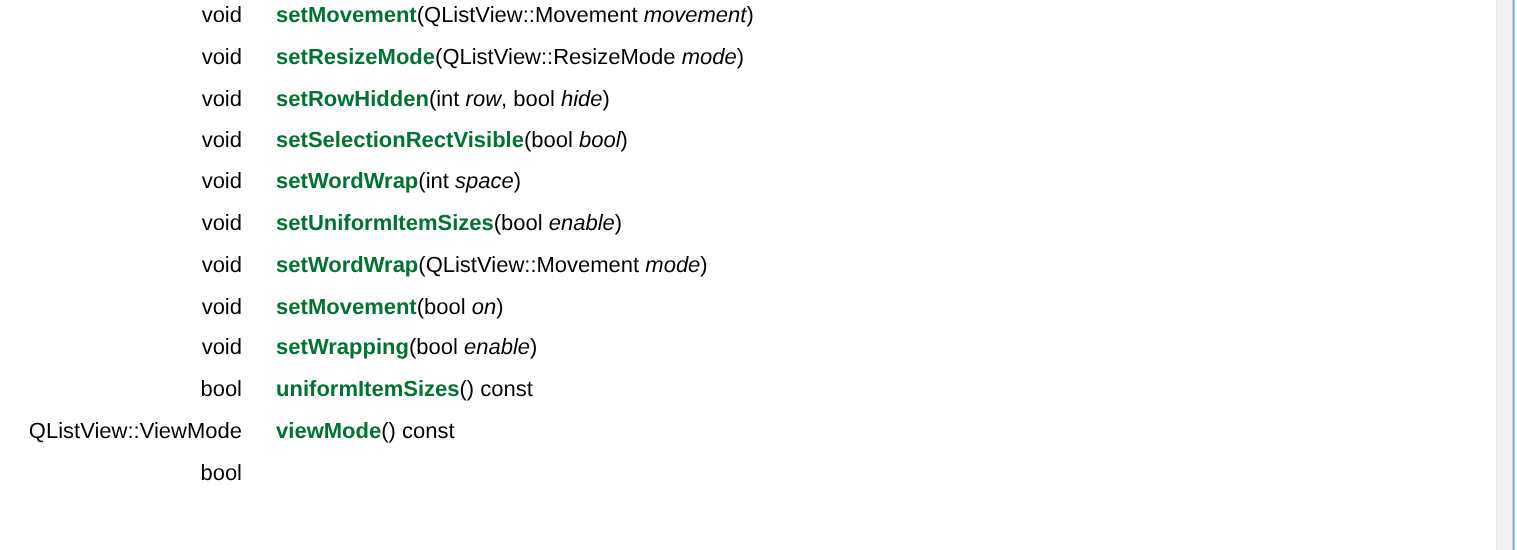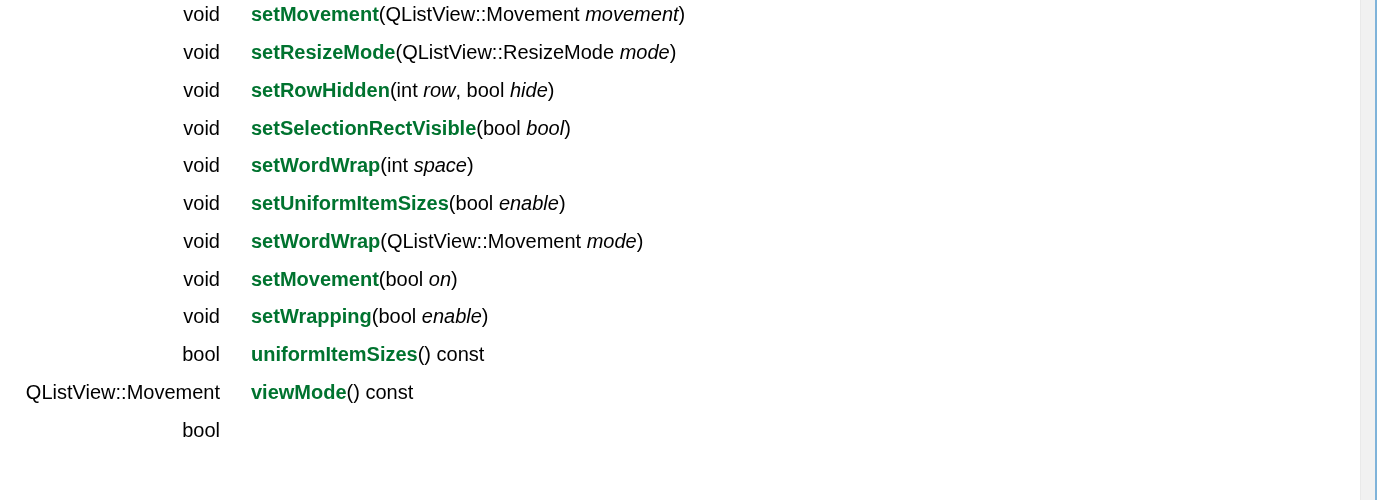--- a/index.html
+++ b/index.html
@@ -107,21 +107,21 @@
     </div>
     <div class="row">
       <div class="ret">void</div>
       <div class="sig"><a class="method" href="#">setWrapping</a><span class="plain">(bool </span><span class="param">enable</span><span class="plain">)</span></div>
     </div>
     <div class="row">
       <div class="ret">bool</div>
       <div class="sig"><a class="method" href="#">uniformItemSizes</a><span class="plain">() const</span></div>
     </div>
     <div class="row">
-      <div class="ret">QListView::Movement</div>
+      <div class="ret">QListView::ViewMode</div>
       <div class="sig"><a class="method" href="#">viewMode</a><span class="plain">() const</span></div>
     </div>
     <div class="row">
       <div class="ret">bool</div>
     </div>
   </div>
 
 <div class="scroll-gutter"></div>
 <div class="window-edge"></div>
 

